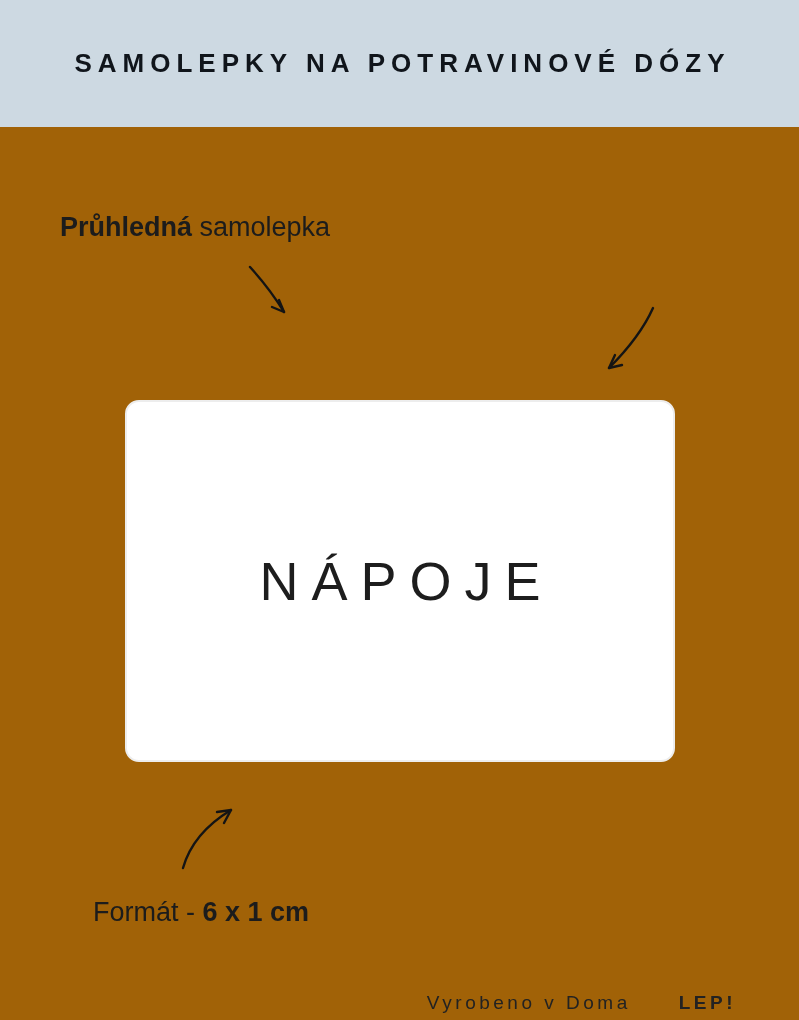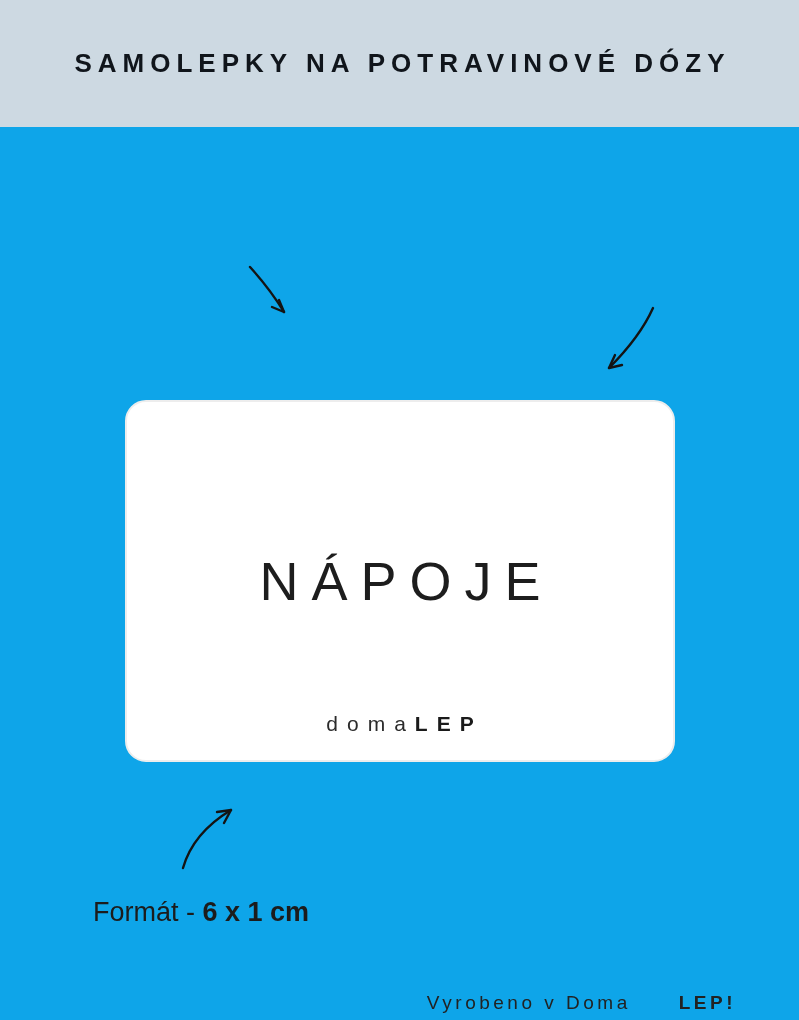--- a/index.html
+++ b/index.html
@@ -1,21 +1,21 @@
 <!DOCTYPE html>
 <html><head>
 <meta charset="utf-8">
 <style>
   html, body { margin: 0; padding: 0; background: #ffffff; }
   body { font-family: "Liberation Sans", sans-serif; color: #161616; }
   .page {
     position: relative;
     width: 799px;
     height: 1020px;
-    background: #0ea5e9;
+    background: #a16207;
     overflow: hidden;
   }
 
   
   .banner {
     position: absolute;
     top: 0; left: 0;
     width: 799px;
     height: 127px;
     background: #cdd9e2;
@@ -61,21 +61,21 @@
   .arrow-3 { left: 175px; top: 800px; }
 
   
   .sticker-card {
     position: absolute;
     left: 125px; top: 400px;
     width: 550px; height: 362px;
     box-sizing: border-box;
     background: #ffffff;
     border: 2px solid #ededed;
-    border-radius: 21px;
+    border-radius: 14px;
   }
   .sticker-title {
     position: absolute;
     top: 0; left: 0; right: 0; bottom: 0;
     display: flex;
     align-items: center;
     justify-content: center;
     font-size: 54px;
     font-weight: 400;
     letter-spacing: 13px;
@@ -110,39 +110,39 @@
 </style>
 </head>
 <body>
 
 <div class="page">
 
   <header class="banner">
     <div class="banner-line">SAMOLEPKY NA POTRAVINOVÉ DÓZY</div>
   </header>
 
+  <div class="label label-transparent"><b>Průhledná</b><span> samolepka</span></div>
 
 
   <span class="arrow arrow-1">
     <svg width="48" height="58" viewBox="0 0 48 58" aria-hidden="true">
       <path d="M5 6 Q25 28 39 51"></path>
       <path d="M39 51 L27 46 M39 51 L34 39"></path>
     </svg>
   </span>
 
   <span class="arrow arrow-2">
     <svg width="60" height="72" viewBox="0 0 60 72" aria-hidden="true">
       <path d="M54 6 Q41 35 10 66"></path>
       <path d="M10 66 L23 63 M10 66 L16 53"></path>
     </svg>
   </span>
 
   <div class="sticker-card">
     <div class="sticker-title">NÁPOJE</div>
-    <div class="sticker-brand"><span>doma</span><b>LEP</b></div>
   </div>
 
   <span class="arrow arrow-3">
     <svg width="62" height="72" viewBox="0 0 62 72" aria-hidden="true">
       <path d="M8 68 Q18 33 56 10"></path>
       <path d="M56 10 L42 12 M56 10 L49 23"></path>
     </svg>
   </span>
 
   <div class="label label-format"><span>Formát - </span><b>6 x 1 cm</b></div>

